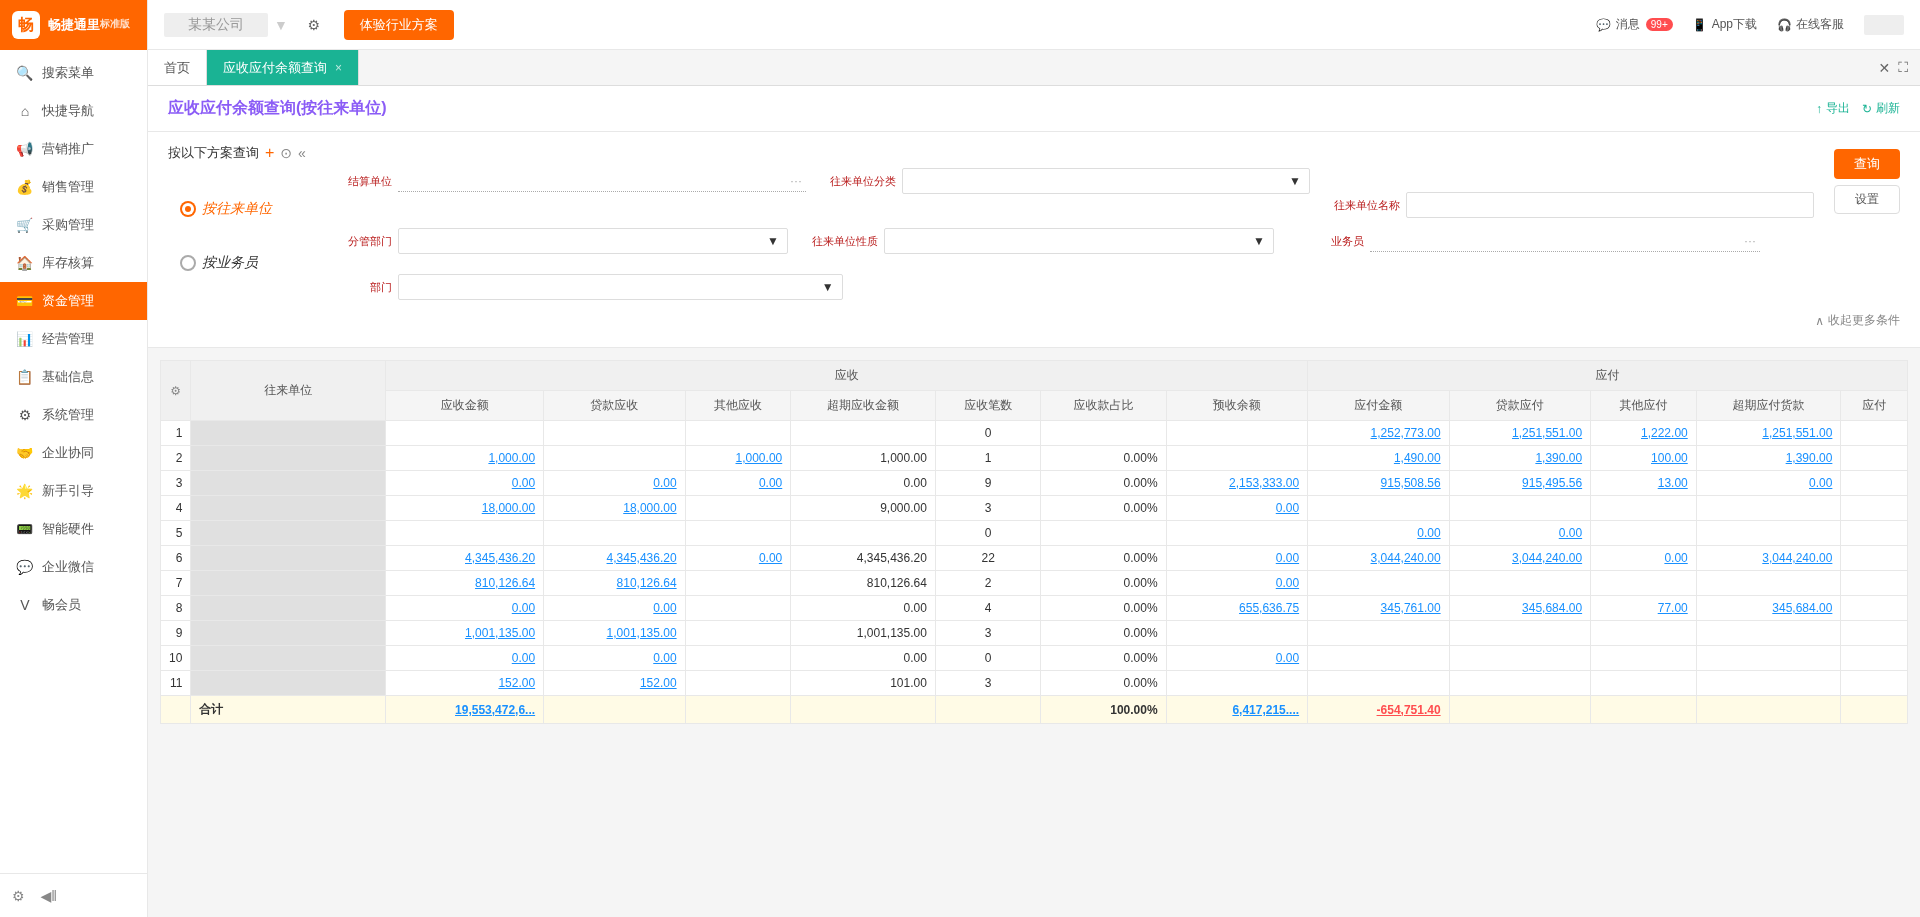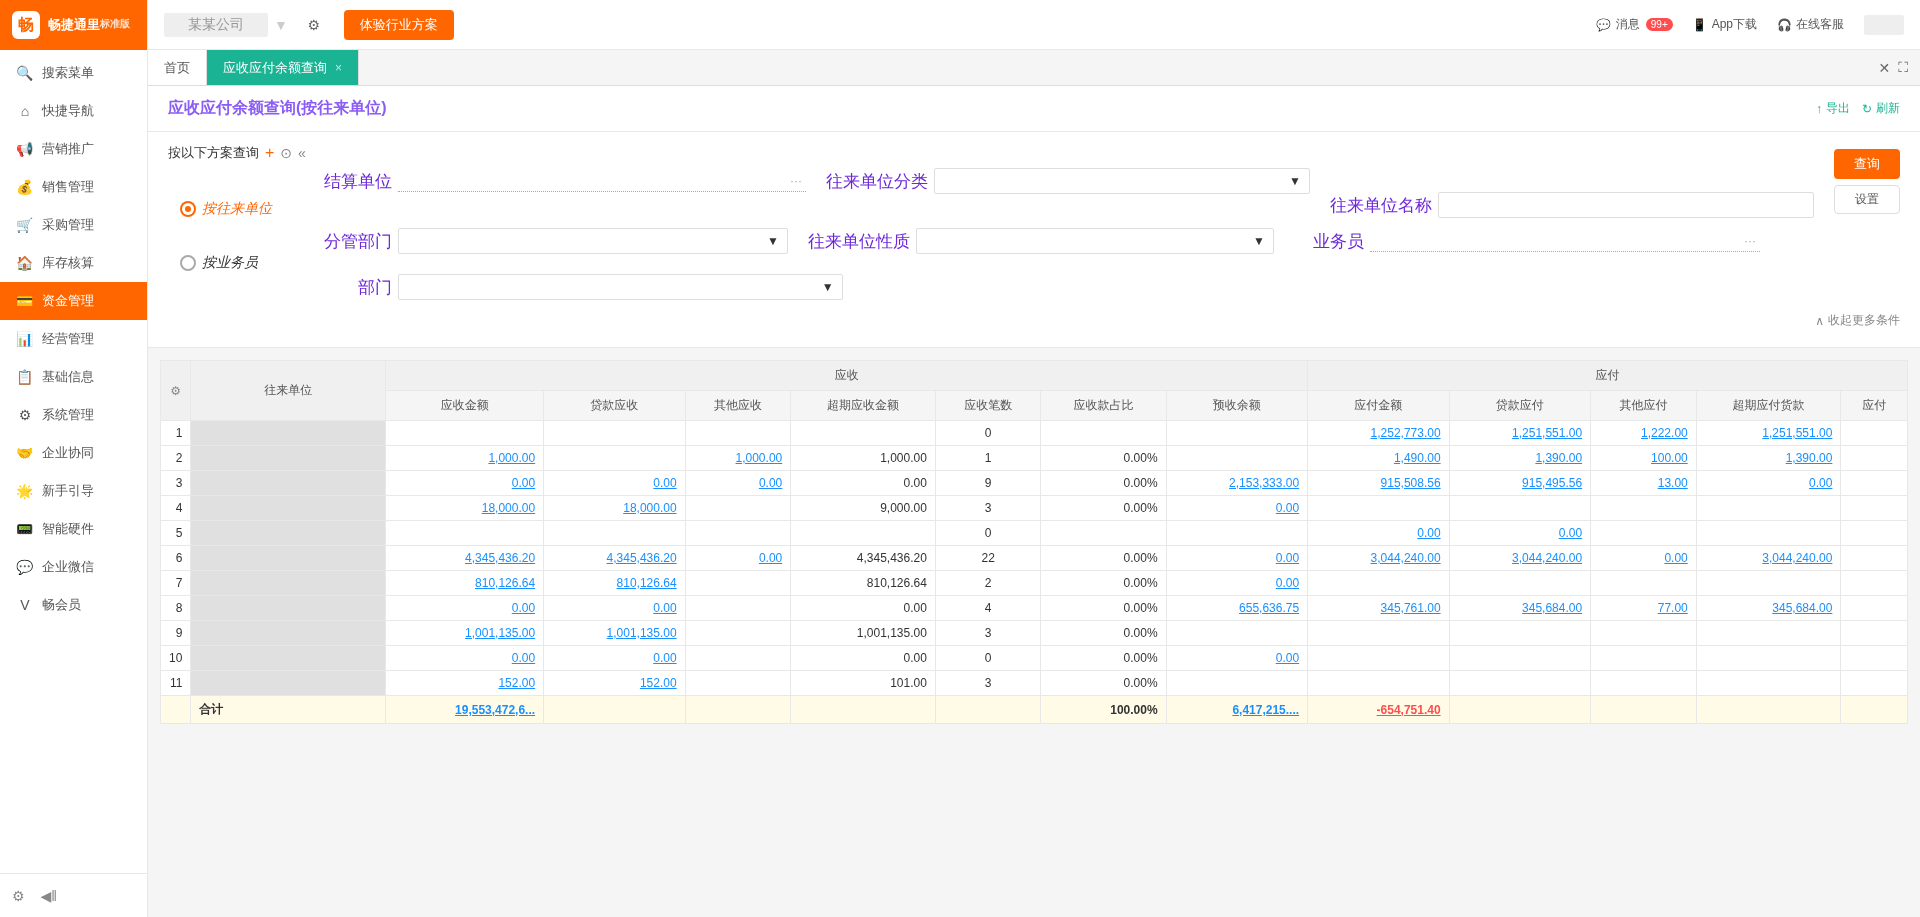--- a/index.html
+++ b/index.html
@@ -76,21 +76,21 @@
     }
     .page-title { font-size: 16px; font-weight: bold; color: #8b5cf6; }
     .page-actions { display: flex; align-items: center; gap: 12px; }
     .page-action-btn { display: flex; align-items: center; gap: 4px; cursor: pointer; color: #1ab394; font-size: 12px; }
 
     
     .search-area {
       background: #fff; padding: 12px 20px; border-bottom: 1px solid #e8e8e8;
     }
     .search-label-title { font-size: 13px; color: #333; font-weight: 500; }
-    .search-field-label { font-size: 17px; color: #6d28d9; white-space: nowrap; min-width: 70px; text-align: right; }
+    .search-field-label { font-size: 11px; color: #b91c1c; white-space: nowrap; min-width: 70px; text-align: right; }
     .search-input {
       flex: 1; border: 1px solid #ddd; border-radius: 2px; padding: 4px 8px; font-size: 12px;
       color: #333; background: #fff; outline: none; height: 26px;
     }
     .search-dropdown {
       flex: 1; border: 1px solid #ddd; border-radius: 2px; padding: 4px 8px; font-size: 12px;
       background: #fff; height: 26px; display: flex; align-items: center; justify-content: space-between; cursor: pointer;
     }
     .scheme-option {
       display: flex; align-items: center; gap: 6px; padding: 4px 12px; cursor: pointer;

